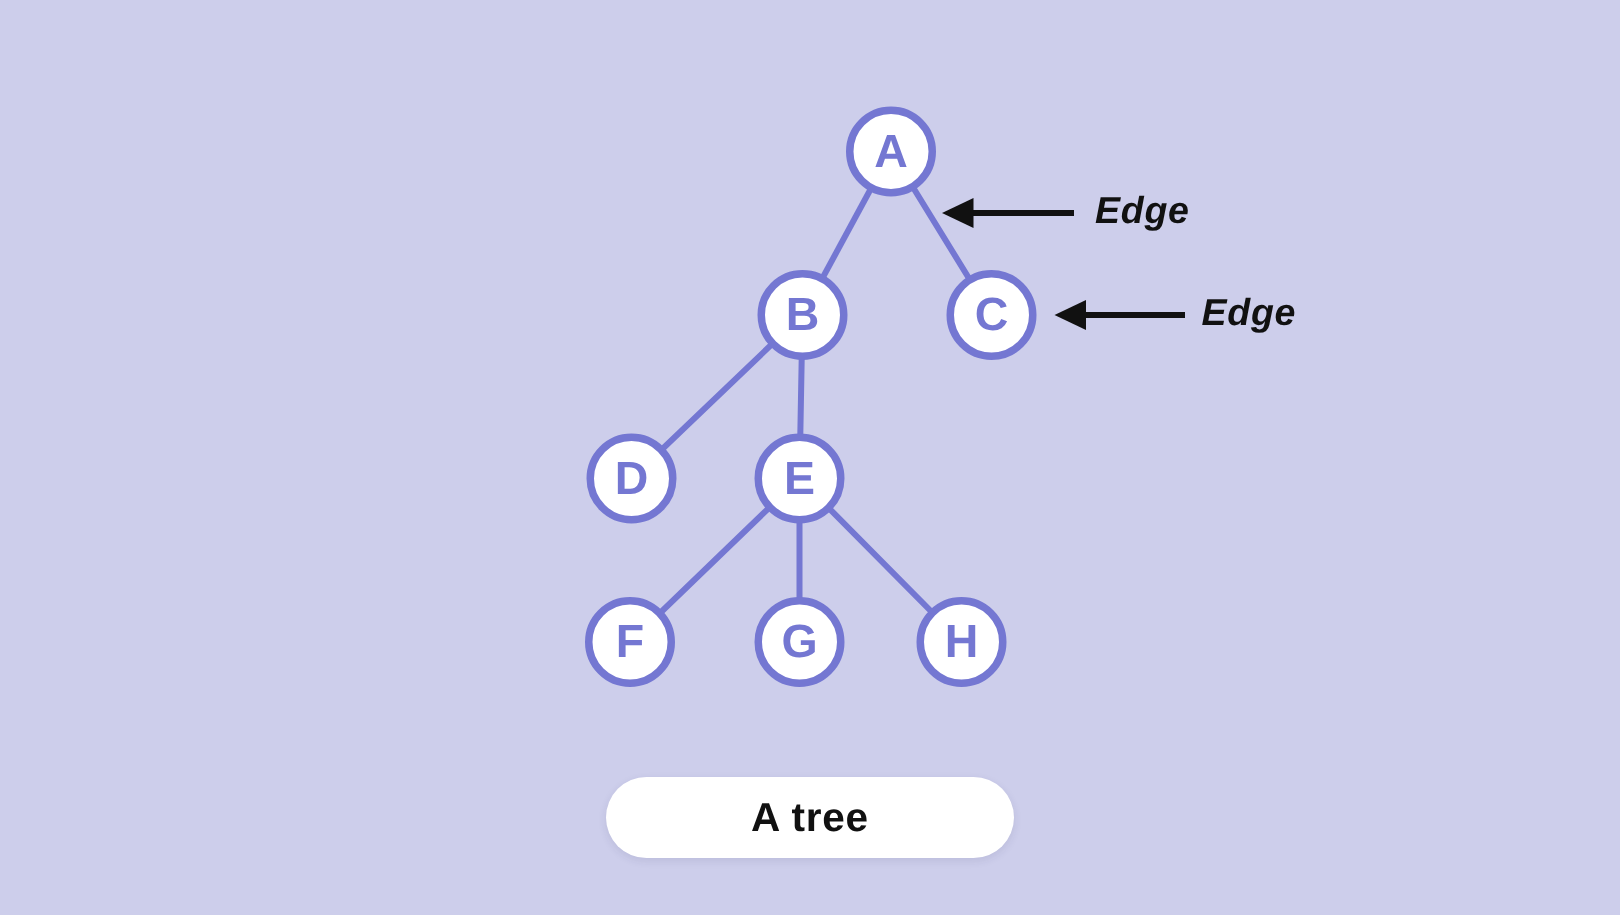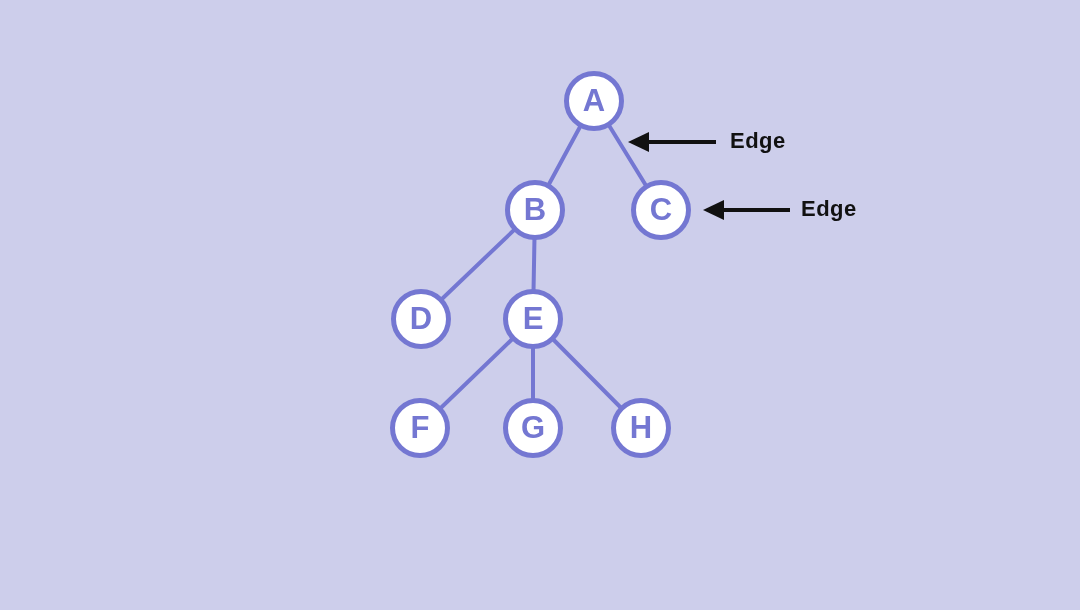--- a/index.html
+++ b/index.html
@@ -39,24 +39,25 @@
     color:var(--purple);
     font-size:31px;
     font-weight:700;
     line-height:1;
     transform:translateY(-1px);
   }
   .annotation{
     position:absolute;
     transform:translateY(-52%);
     color:var(--ink);
-    font-size:22px;
+    font-size:25px;
     font-weight:600;
     letter-spacing:0.5px;
     white-space:nowrap;
+    font-style:italic;
   }
   .caption-pill{
     position:absolute;
     left:404px;top:518px;
     width:272px;height:54px;
     background:#ffffff;
     border-radius:27px;
     box-shadow:0 2px 6px rgba(40,40,90,0.10);
     display:flex;
     align-items:center;
@@ -117,14 +118,17 @@
   <div class="node" style="left:503px;top:398px">
       <span>G</span>
     </div>
   <div class="node" style="left:611px;top:398px">
       <span>H</span>
     </div>
 
   <div class="annotation" style="left:730px;top:142px">Edge</div>
   <div class="annotation" style="left:801px;top:210px">Edge</div>
 
+  <div class="caption-pill">
+    <span>A tree</span>
+  </div>
 
 </div>
 
 </body></html>

